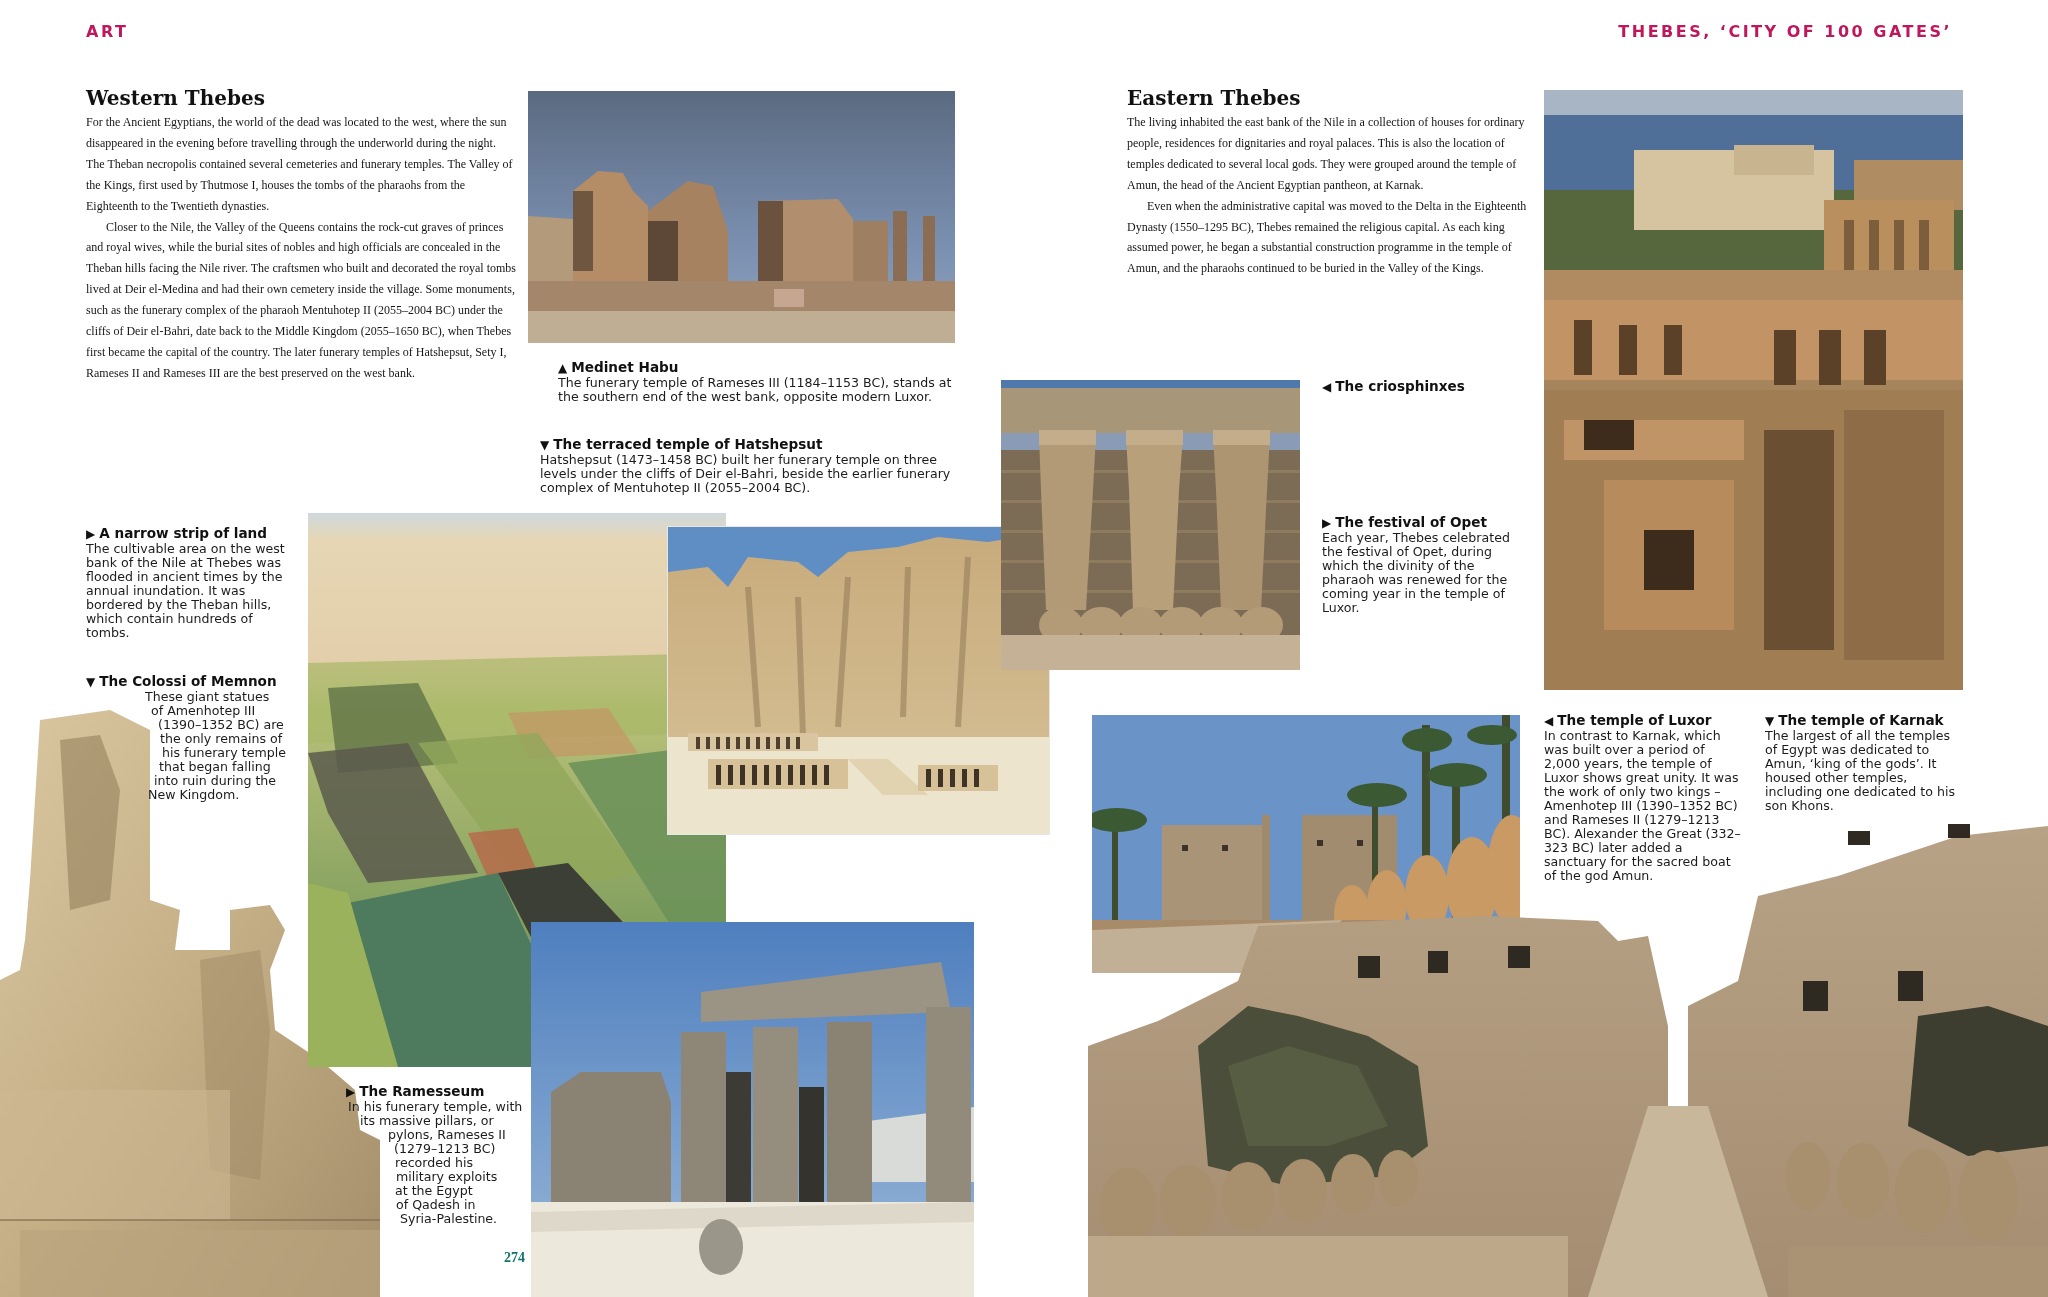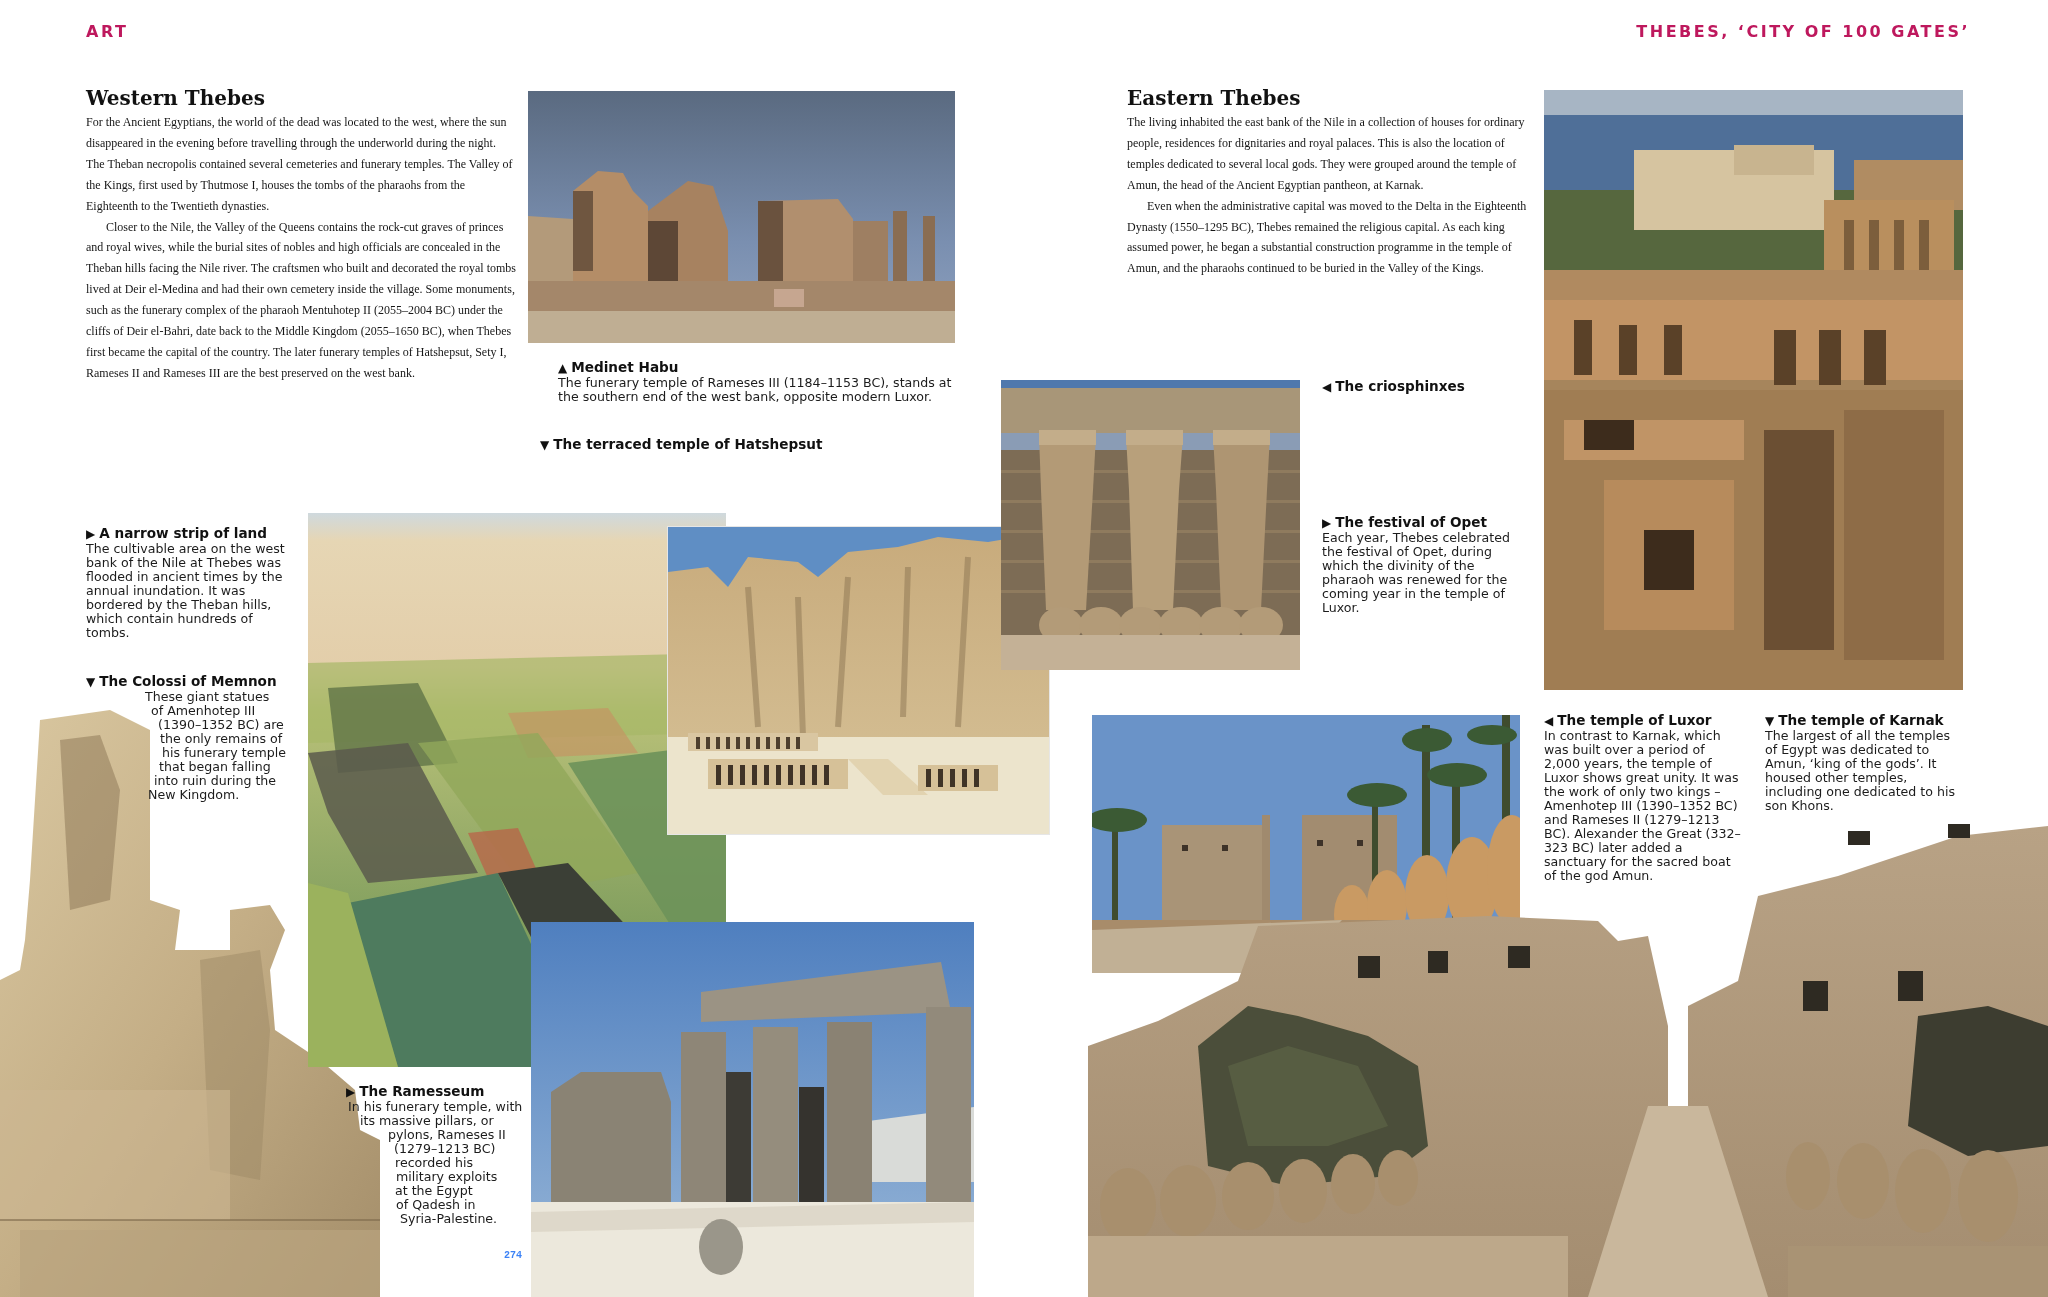--- a/index.html
+++ b/index.html
@@ -9,27 +9,27 @@
   .heading { font-family:"DejaVu Serif", serif; font-weight:bold; font-size:20px; margin:0 0 2px 0; color:#111; }
   .body-text { font-family:"Liberation Serif", serif; font-size:12px; line-height:20.9px; color:#161616; }
   .body-text p { margin:0; }
   .body-text p + p { text-indent:20px; }
   .caption { font-family:"DejaVu Sans", sans-serif; font-size:12.6px; line-height:14px; color:#1c1c1c; }
   .caption .cap-title { font-weight:bold; font-size:13.6px; display:block; margin-bottom:1px; color:#111; }
   .caption .arrow { font-size:12px; margin-right:4px; }
   .caption p { margin:0; }
   .caption p.indent { text-indent:18px; }
   .photo { position:absolute; overflow:hidden; }
-  .page-number { font-family:Liberation Mono, monospace; font-weight:bold; font-size:10px; color:#3b82f6; }
+  .page-number { font-family:Liberation Serif, serif; font-weight:bold; font-size:14px; color:#0f766e; }
 </style>
 </head>
 <body>
 
 <div class="abs running-head" style="left:86px; top:22px;">ART</div>
-<div class="abs running-head" style="right:78px; top:22px;margin-left:8px;">THEBES, ‘CITY OF 100 GATES’</div>
+<div class="abs running-head" style="right:96px; top:22px;margin-left:8px;">THEBES, ‘CITY OF 100 GATES’</div>
 
 <div class="abs" style="left:0; top:700px; width:400px; height:597px;">
   <svg width="400" height="597" viewBox="0 0 400 597">
     <defs>
       <linearGradient id="stoneA" x1="0" y1="0" x2="1" y2="1">
         <stop offset="0" stop-color="#d9c7a0"></stop>
           <stop offset="0.5" stop-color="#c4ae86"></stop>
           <stop offset="1" stop-color="#a48e6a"></stop>
       </linearGradient>
     </defs>
@@ -327,20 +327,21 @@
   </div>
 </div>
 
 <div class="abs caption" style="left:558px; top:360px; width:400px;">
   <span class="cap-title"><span class="arrow">▲</span><span>Medinet Habu</span></span>
   <p>The funerary temple of Rameses III (1184–1153 BC), stands at the southern end of the west bank, opposite modern Luxor.</p>
 </div>
 
 <div class="abs caption" style="left:540px; top:437px; width:416px; text-align:left;">
   <span class="cap-title"><span class="arrow">▼</span><span>The terraced temple of Hatshepsut</span></span>
+  <p>Hatshepsut (1473–1458 BC) built her funerary temple on three levels under the cliffs of Deir el-Bahri, beside the earlier funerary complex of Mentuhotep II (2055–2004 BC).</p>
 </div>
 
 <div class="abs caption" style="left:86px; top:526px; width:210px;">
   <span class="cap-title"><span class="arrow">▶</span><span>A narrow strip of land</span></span>
   <p>The cultivable area on the west bank of the Nile at Thebes was flooded in ancient times by the annual inundation. It was bordered by the Theban hills, which contain hundreds of tombs.</p>
 </div>
 
 <div class="abs caption" style="left:86px; top:674px; width:220px;">
   <span class="cap-title"><span class="arrow">▼</span><span>The Colossi of Memnon</span></span>
   <div>

